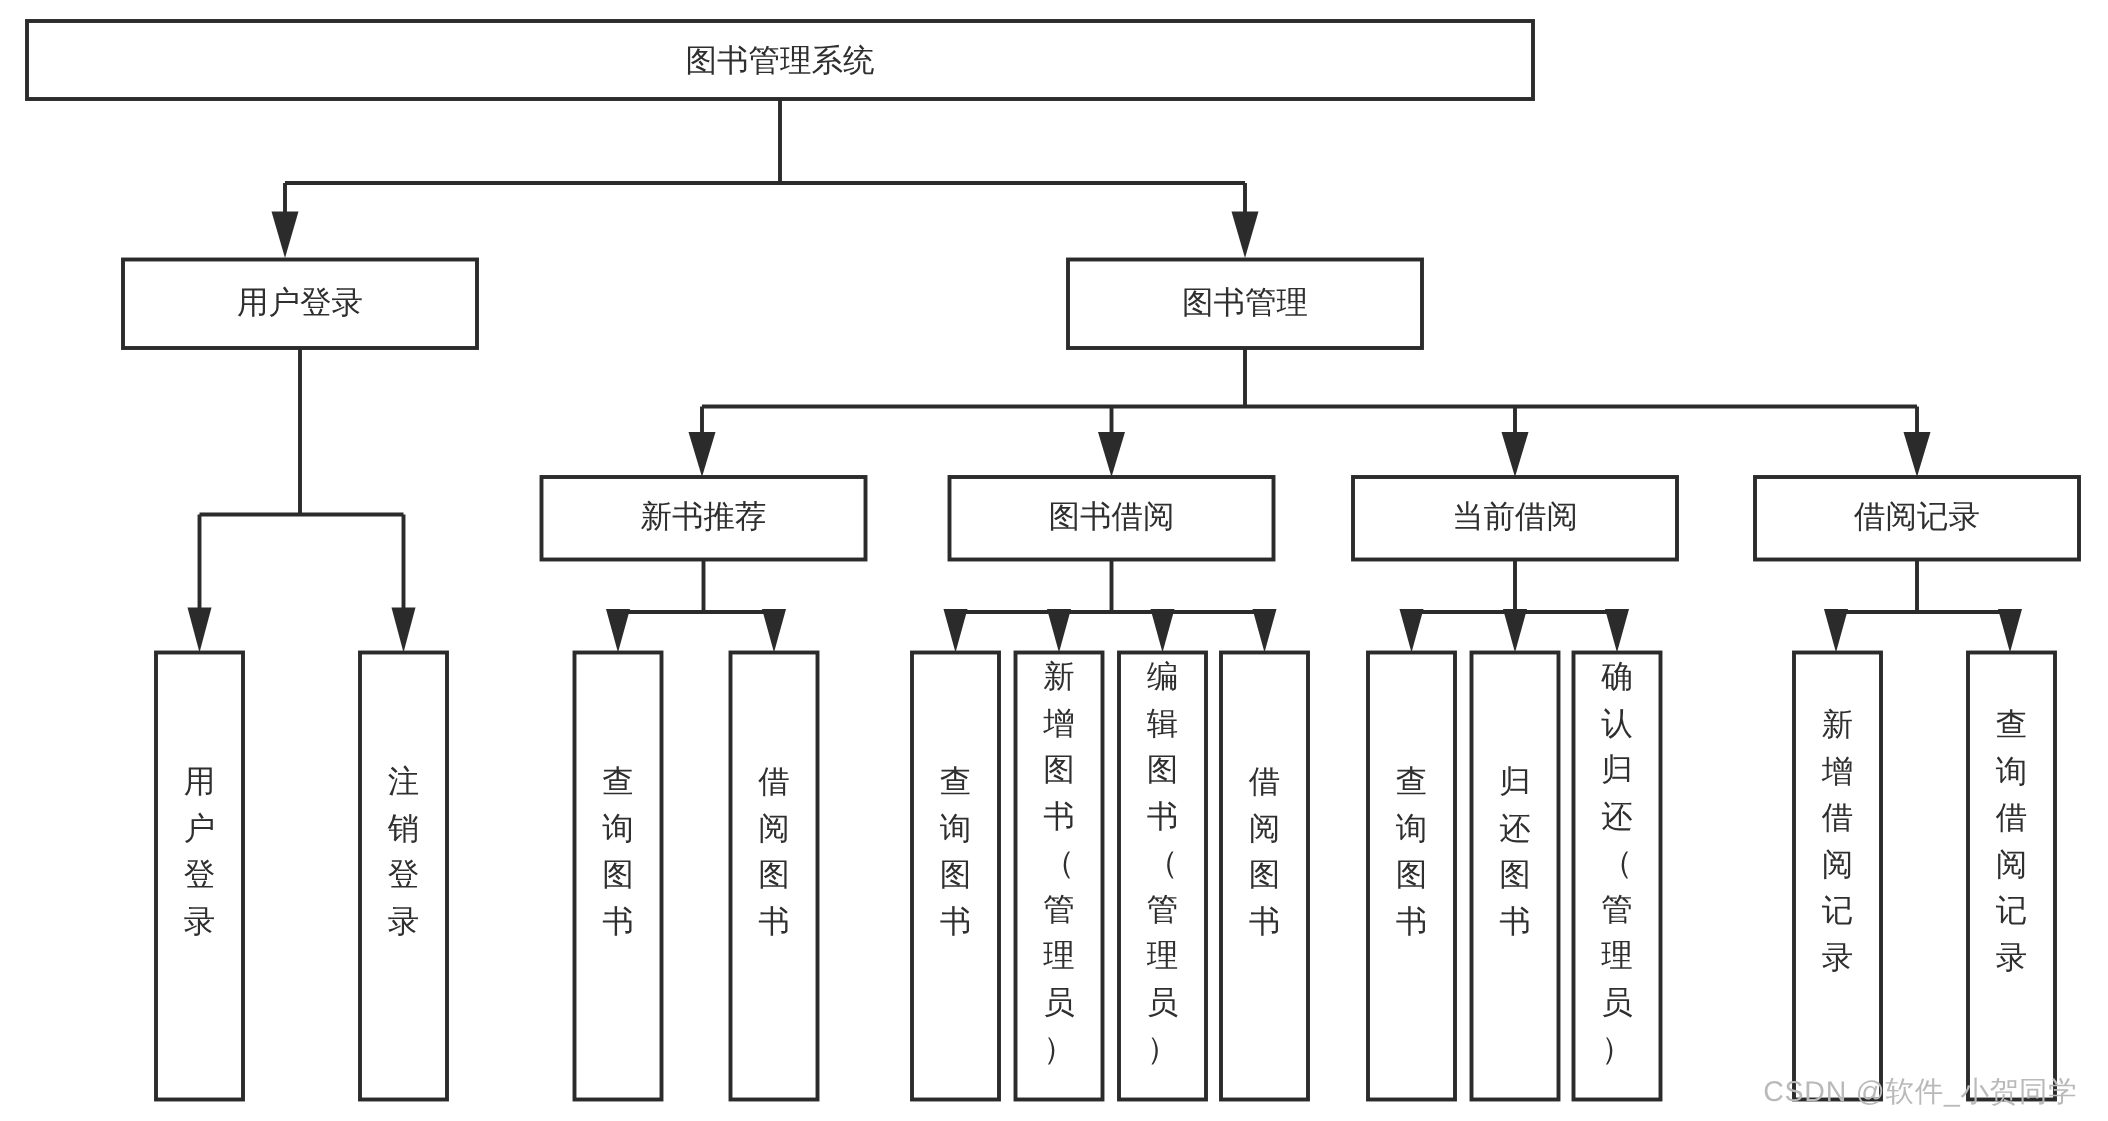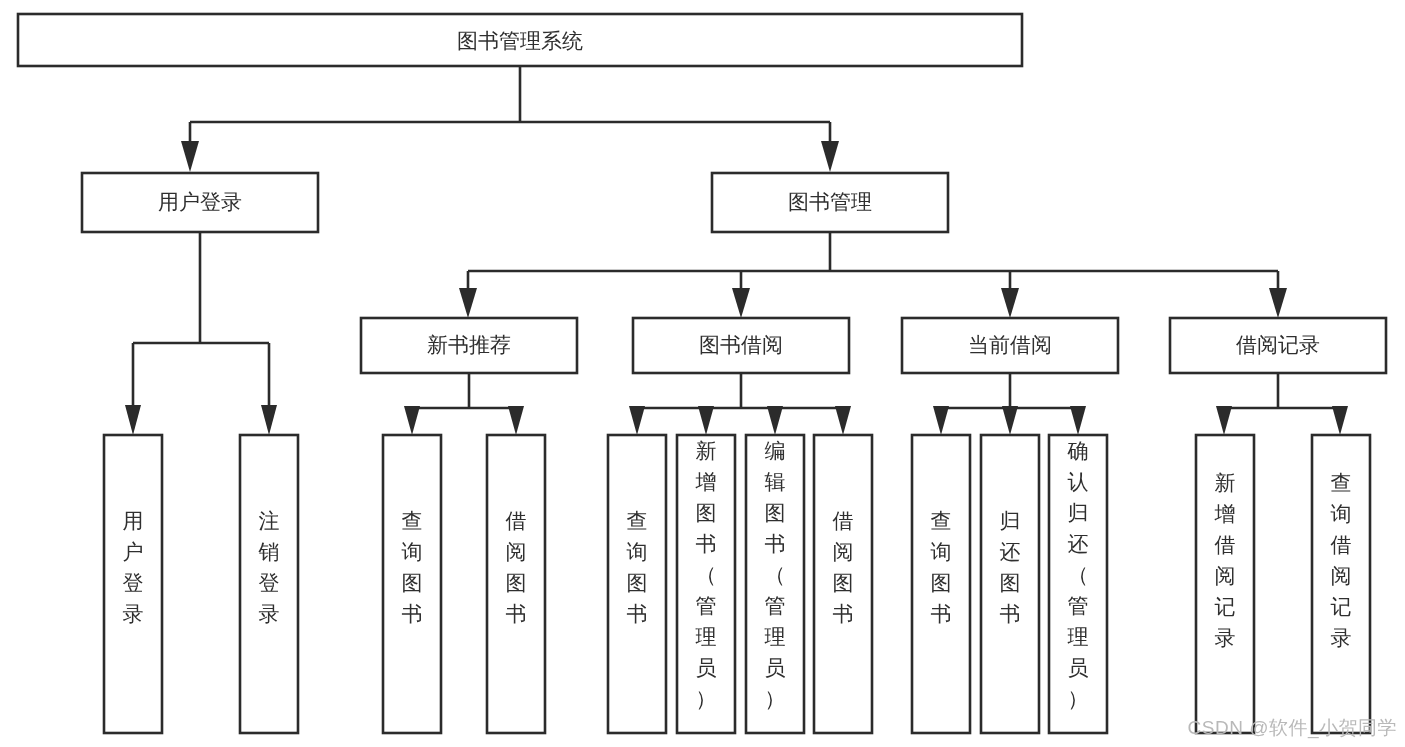--- a/index.html
+++ b/index.html
@@ -49,21 +49,21 @@
     dominant-baseline: middle;
   }
   .node-label-v {
     fill: #2f2f2f;
     font-family: "Liberation Sans", "DejaVu Sans", sans-serif;
     font-size: 21px;
     text-anchor: middle;
   }
   .watermark {
     position: absolute;
-    right: 8px;
+    right: 20px;
     bottom: 6px;
     font-family: "Liberation Sans", "DejaVu Sans", sans-serif;
     font-size: 19px;
     color: #b9b9b9;
     letter-spacing: 0.5px;
     white-space: nowrap;
     user-select: none;
   }
 </style>
 </head>

